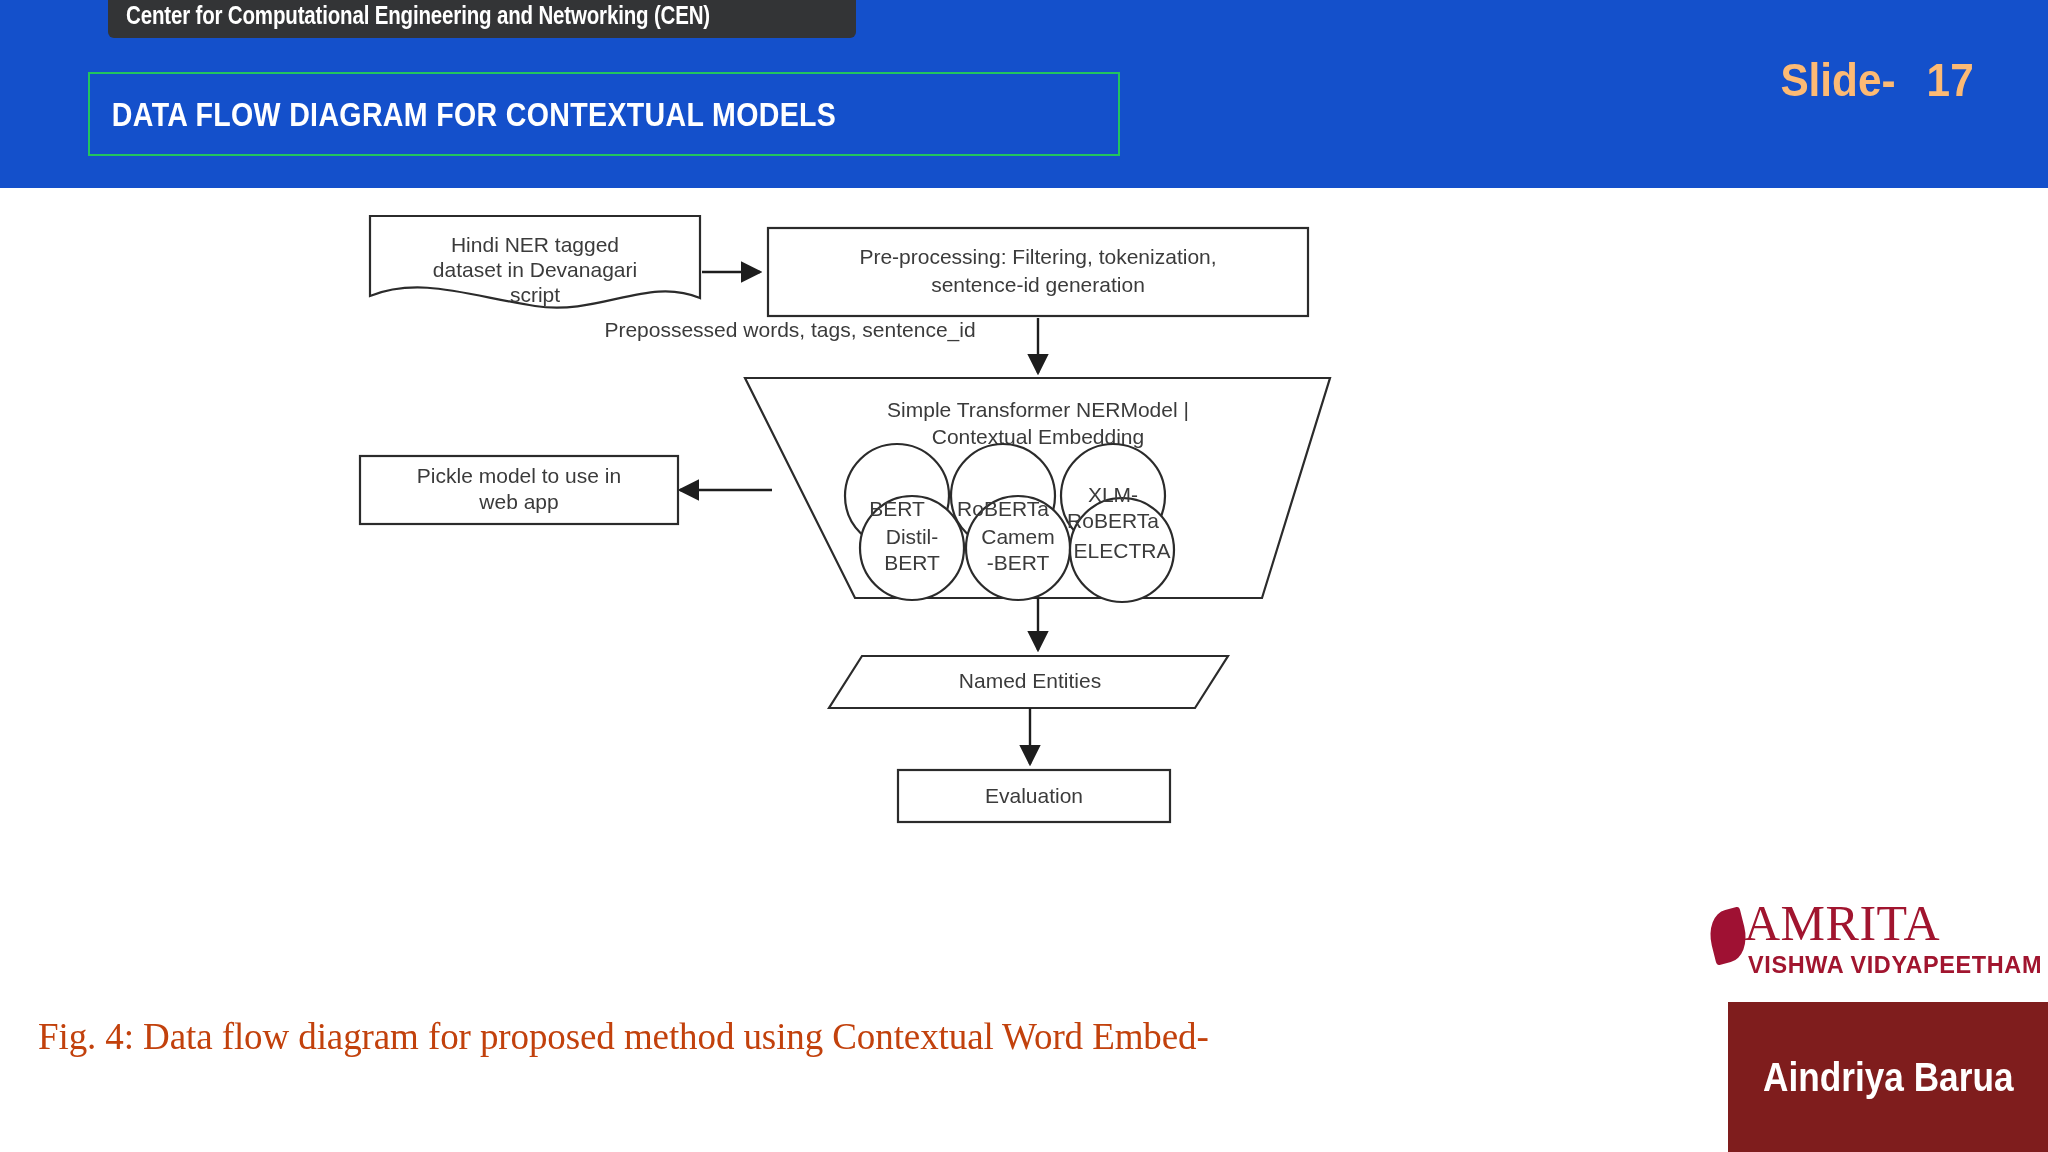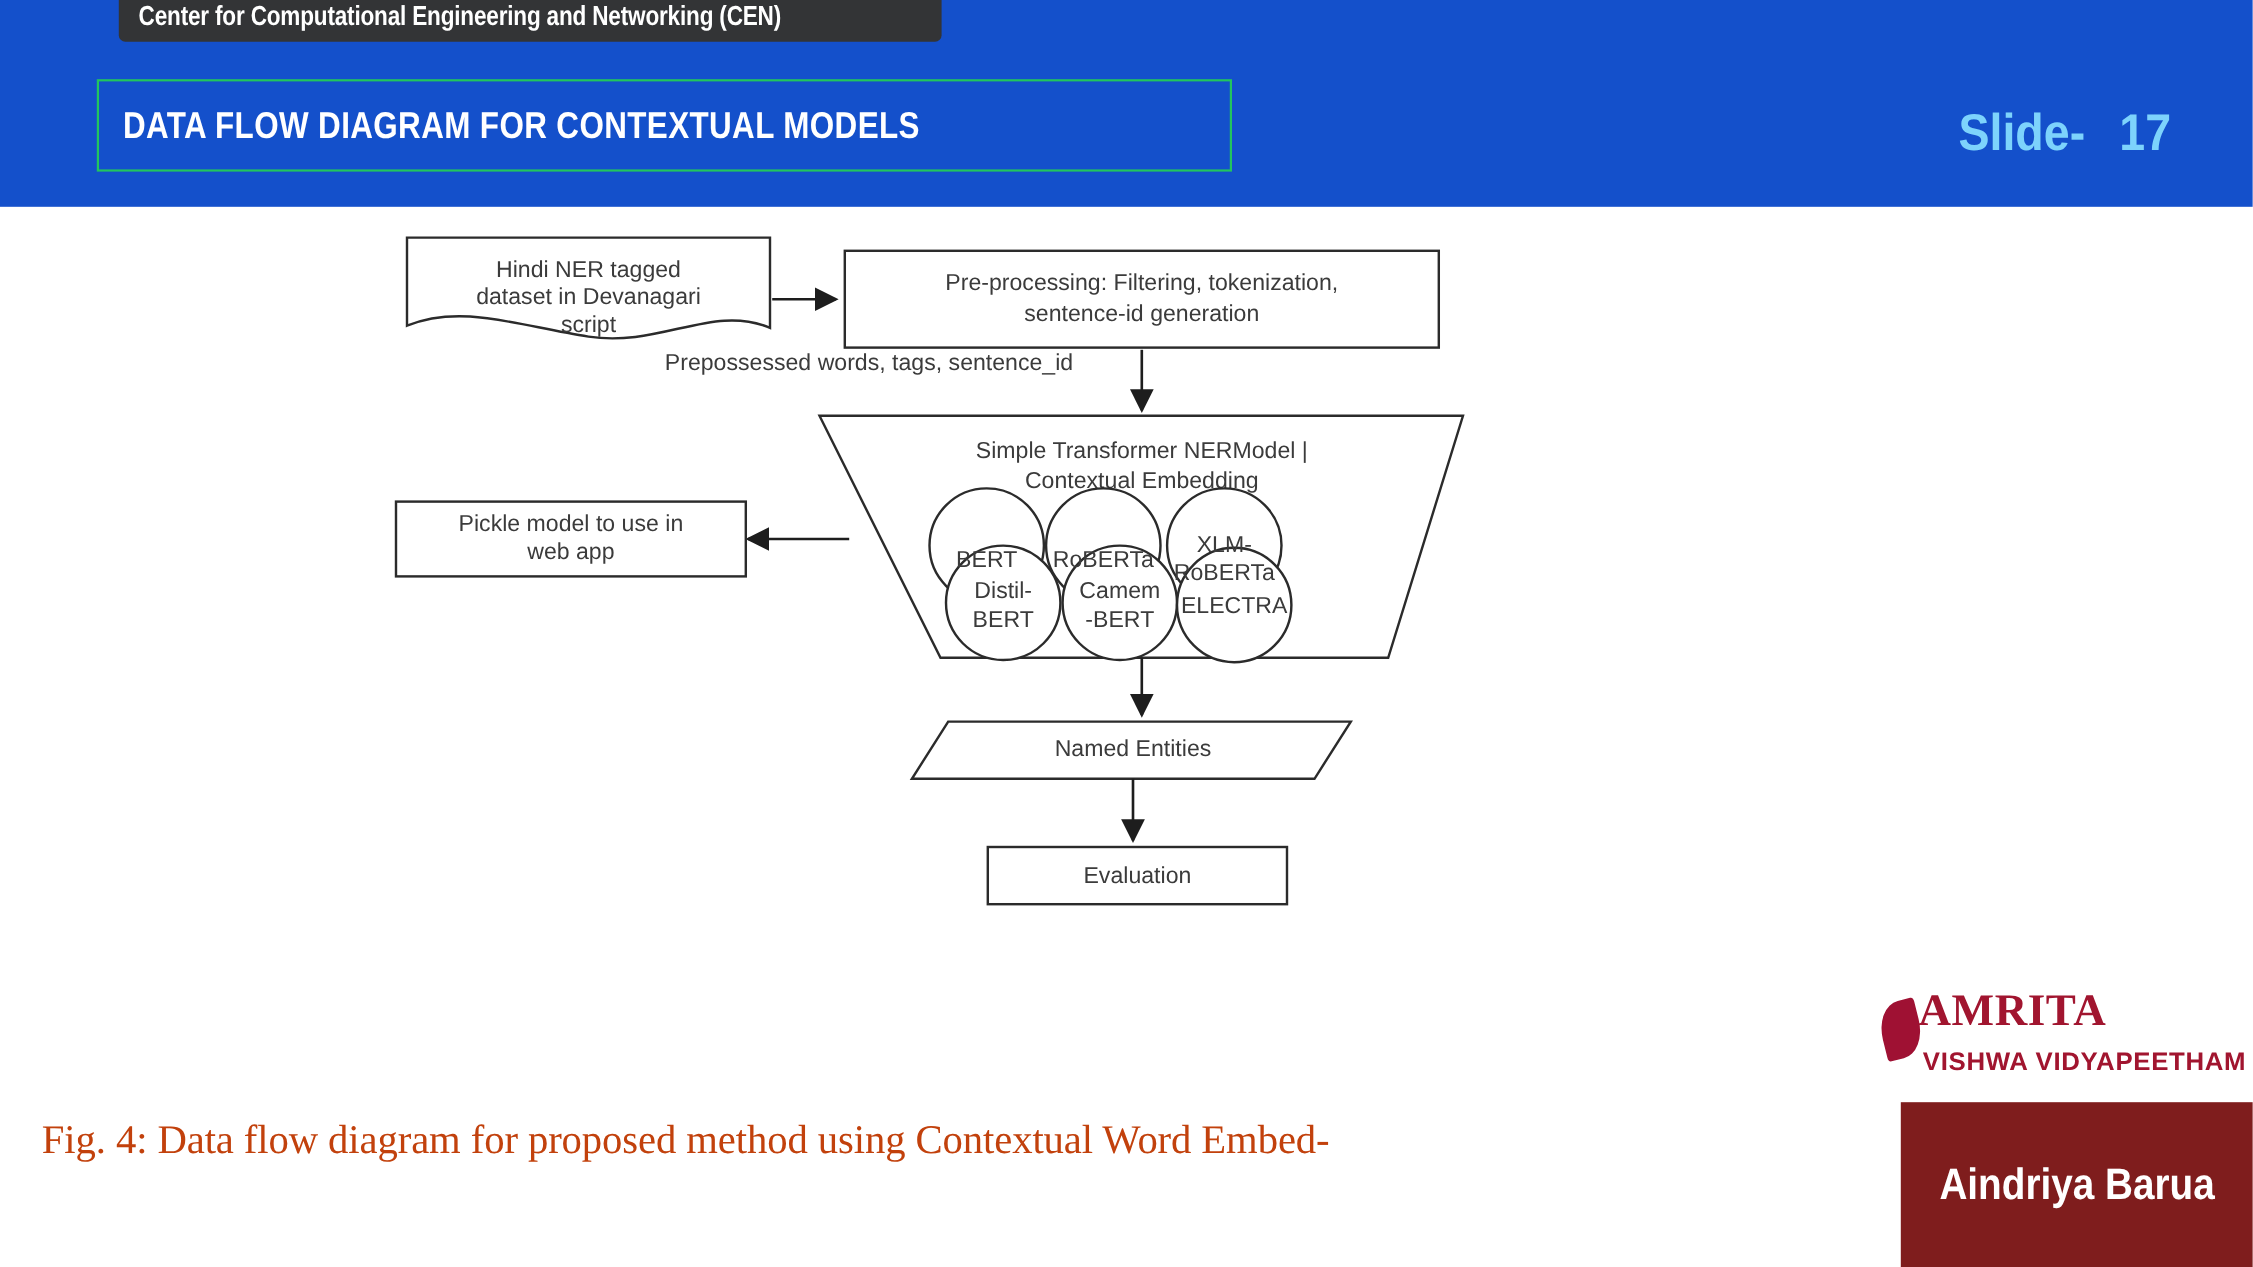--- a/index.html
+++ b/index.html
@@ -66,24 +66,23 @@
     transform: scaleX(0.84);
     transform-origin: left center;
   }
   #slide-number-wrap {
     position: absolute;
     right: 72px;
     top: 52px;
     display: flex;
     align-items: baseline;
     gap: 22px;
-    color: #7dd3fc;
+    color: #fdba74;
     font-size: 47px;
     font-weight: 600;
-    margin-top: 40px;
   }
   #slide-number-label { transform: scaleX(0.9); transform-origin: right baseline; }
   #slide-number-value { transform: scaleX(0.9); transform-origin: left baseline; }
 
   
   #diagram-area {
     position: absolute;
     left: 0;
     top: 188px;
     width: 1750px;
@@ -143,22 +142,22 @@
     height: 52px;
     background: #9f1133;
     border-radius: 60% 8% 60% 8%;
     transform: rotate(-14deg);
   }
   #amrita-wordmark {
     position: absolute;
     left: 40px;
     top: 0px;
     font-family: "Liberation Serif", serif;
-    font-size: 41px;
-    font-weight: 700;
+    font-size: 50px;
+    font-weight: 400;
     color: #a1152f;
     letter-spacing: 0.5px;
     line-height: 1;
     text-align: center;
   }
   #amrita-subwordmark {
     position: absolute;
     left: 44px;
     top: 54px;
     font-family: "Liberation Sans", sans-serif;

